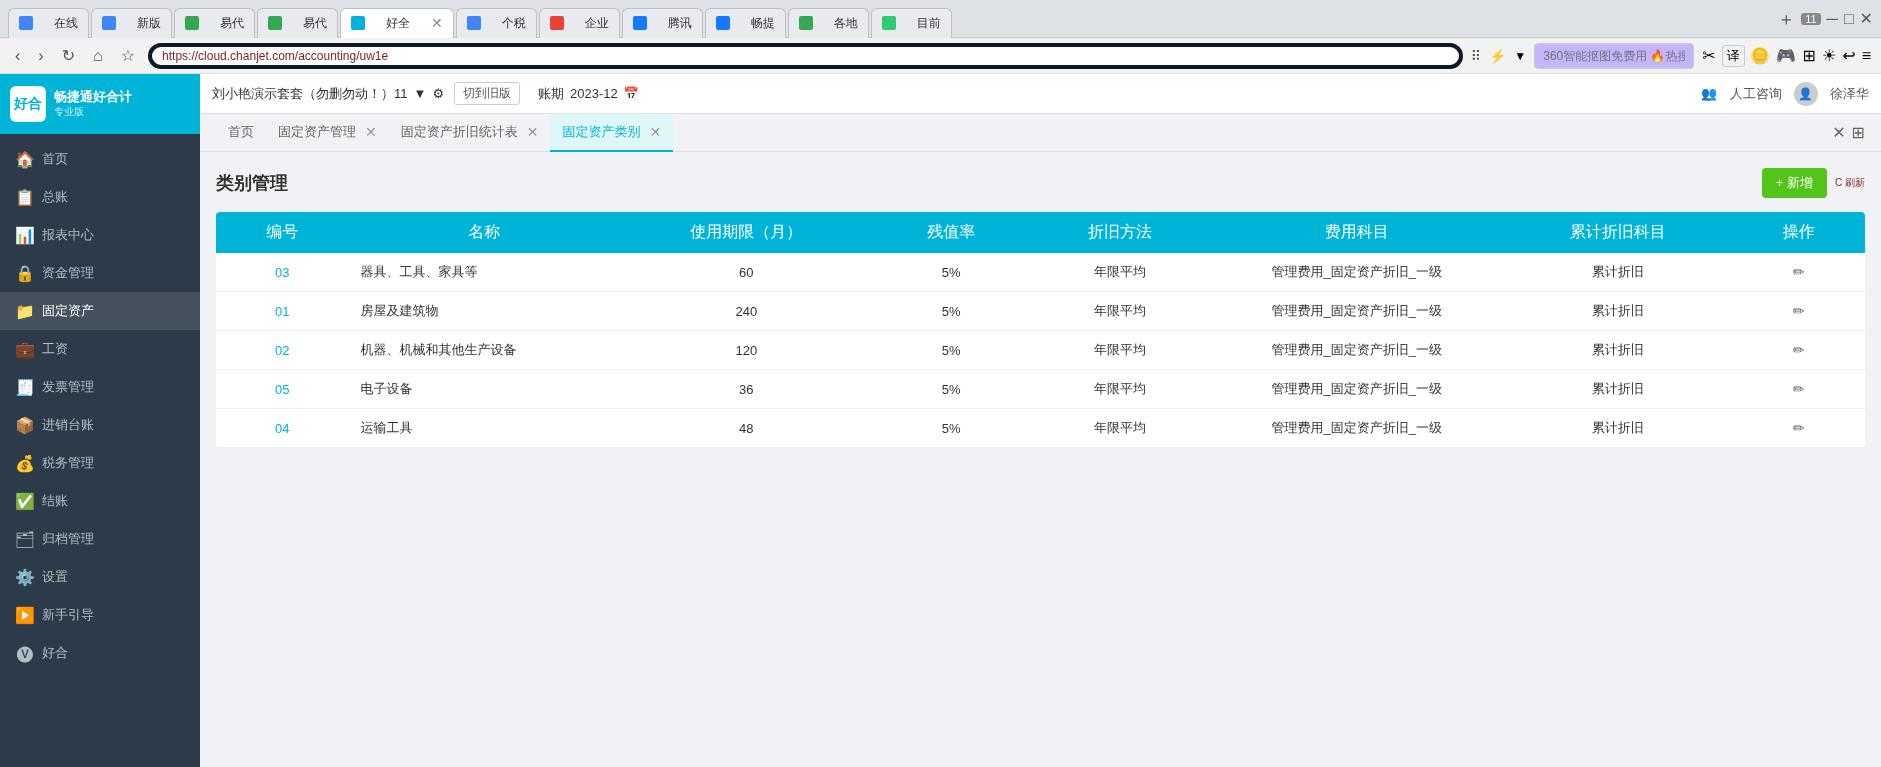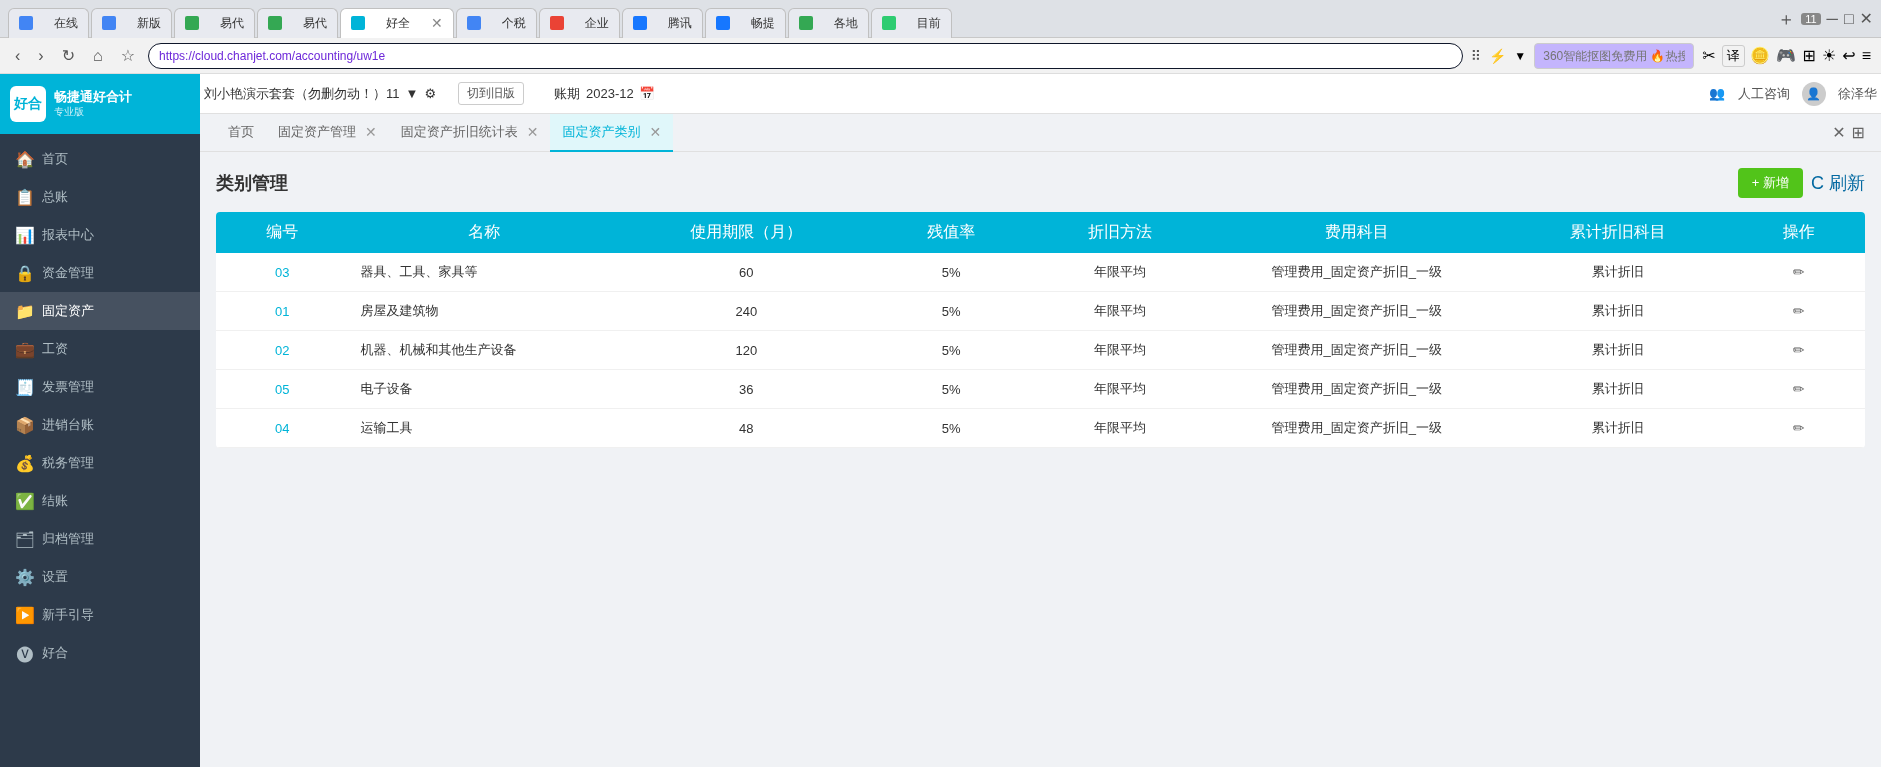--- a/index.html
+++ b/index.html
@@ -9,57 +9,57 @@
     .browser-chrome { background: #dee1e6; height: 38px; display: flex; align-items: center; padding: 0 8px; gap: 4px; border-bottom: 1px solid #c8c8c8; }
     .browser-tabs { display: flex; align-items: flex-end; height: 38px; flex: 1; overflow: hidden; }
     .browser-tab { display: flex; align-items: center; height: 30px; padding: 0 10px; background: #e8eaf0; border-radius: 6px 6px 0 0; font-size: 12px; color: #333; gap: 21px; margin-right: 2px; white-space: nowrap; border: 1px solid #c0c0c0; border-bottom: none; cursor: pointer; max-width: 160px; }
     .browser-tab.active { background: #fff; z-index: 2; }
     .browser-tab .tab-close { color: #888; font-size: 14px; line-height: 1; }
     .tab-icon { width: 14px; height: 14px; border-radius: 2px; display: inline-block; flex-shrink: 0; }
 
     
     .browser-toolbar { background: #f2f2f2; height: 36px; display: flex; align-items: center; padding: 0 10px; gap: 8px; border-bottom: 1px solid #ddd; }
     .nav-btn { background: none; border: none; cursor: pointer; color: #555; font-size: 16px; padding: 2px 5px; }
-    .address-bar { flex: 1; height: 26px; border: 1px solid #0f172a; border-radius: 13px; padding: 0 10px; font-size: 12px; background: #fff; color: #6d28d9; }
+    .address-bar { flex: 1; height: 26px; border: 4px solid #0f172a; border-radius: 13px; padding: 0 10px; font-size: 12px; background: #fff; color: #7f1d1d; }
     .toolbar-right { display: flex; align-items: center; gap: 6px; }
     .search-bar { height: 26px; border: 1px solid #ccc; border-radius: 4px; padding: 0 8px; font-size: 12px; background: #c4b5fd; width: 160px; }
 
     
     .app-layout { display: flex; height: calc(767px - 74px); }
 
     
     .sidebar { width: 200px; background: #2d3a4a; flex-shrink: 0; display: flex; flex-direction: column; overflow-y: auto; }
     .sidebar-logo { background: #00b4d8; padding: 12px 10px; display: flex; align-items: center; gap: 8px; }
     .logo-icon { width: 36px; height: 36px; background: #fff; border-radius: 6px; display: flex; align-items: center; justify-content: center; color: #00b4d8; font-weight: bold; font-size: 14px; }
     .logo-text { color: #fff; font-size: 13px; font-weight: bold; line-height: 1.3; }
     .logo-sub { font-size: 10px; color: rgba(255,255,255,0.8); }
     .sidebar-nav { flex: 1; padding: 6px 0; }
     .nav-item { display: flex; align-items: center; gap: 8px; padding: 10px 16px; color: #b0bec5; cursor: pointer; font-size: 13px; transition: background 0.2s; }
     .nav-item.active { background: rgba(255,255,255,0.12); color: #fff; }
     .nav-item .nav-icon { width: 18px; height: 18px; display: flex; align-items: center; justify-content: center; font-size: 16px; flex-shrink: 0; }
 
     
-    .app-header { background: #fff; height: 40px; display: flex; align-items: center; padding: 0 4px; border-bottom: 1px solid #e0e0e0; gap: 22px; }
+    .app-header { background: #fff; height: 40px; display: flex; align-items: center; padding: 0 12px; border-bottom: 1px solid #e0e0e0; gap: 10px; }
     .user-info { display: flex; align-items: center; gap: 6px; font-size: 13px; color: #333; }
     .period-info { display: flex; align-items: center; gap: 6px; font-size: 13px; color: #333; margin-left: 8px; }
     .switch-btn { border: 1px solid #ccc; background: #fff; border-radius: 3px; padding: 2px 8px; font-size: 12px; cursor: pointer; color: #555; }
     .header-right { margin-left: auto; display: flex; align-items: center; gap: 12px; font-size: 13px; color: #555; }
 
     
     .main-content { flex: 1; display: flex; flex-direction: column; background: #f0f2f5; overflow: hidden; }
     .tabs-bar { display: flex; align-items: center; padding: 0 16px; border-bottom: 1px solid #e0e0e0; height: 38px; }
     .page-tab { display: flex; align-items: center; gap: 5px; padding: 0 12px; height: 38px; font-size: 13px; color: #666; cursor: pointer; border-bottom: 2px solid transparent; }
     .page-tab.active { color: #00b4d8; border-bottom: 2px solid #00b4d8; background: #e0f7fa; }
     .page-tab .tab-x { color: #999; font-size: 14px; margin-left: 4px; }
 
     
     .page-body { padding: 16px; flex: 1; overflow-y: auto; }
     .page-title { font-size: 18px; font-weight: bold; color: #333; margin-bottom: 14px; display: flex; align-items: center; justify-content: space-between; }
     .btn-add { background: #52c41a; color: #fff; border: none; border-radius: 4px; padding: 6px 14px; font-size: 13px; cursor: pointer; display: flex; align-items: center; gap: 4px; }
-    .btn-refresh { background: none; border: none; color: #0369a1; font-size: 18px; cursor: pointer; margin-left: 8px; }
+    .btn-refresh { background: none; border: none; color: #7f1d1d; font-size: 10px; cursor: pointer; margin-left: 8px; }
 
     
     .data-table { width: 100%; border-collapse: collapse; background: #fff; border-radius: 4px; overflow: hidden; }
     .data-table thead tr { background: #00b4d8; }
     .data-table thead th { color: #fff; font-weight: normal; padding: 10px 28px; text-align: center; font-size: 16px; border: none; white-space: nowrap; }
     .data-table tbody tr { border-bottom: 1px solid #f0f0f0; }
     .data-table tbody td { padding: 10px 12px; text-align: center; font-size: 13px; color: #333; }
     .data-table tbody td.name-cell { text-align: left; }
     .data-table tbody td.code-cell { color: #00b4d8; cursor: pointer; }
     .edit-btn { color: #666; cursor: pointer; font-size: 14px; background: none; border: none; }

